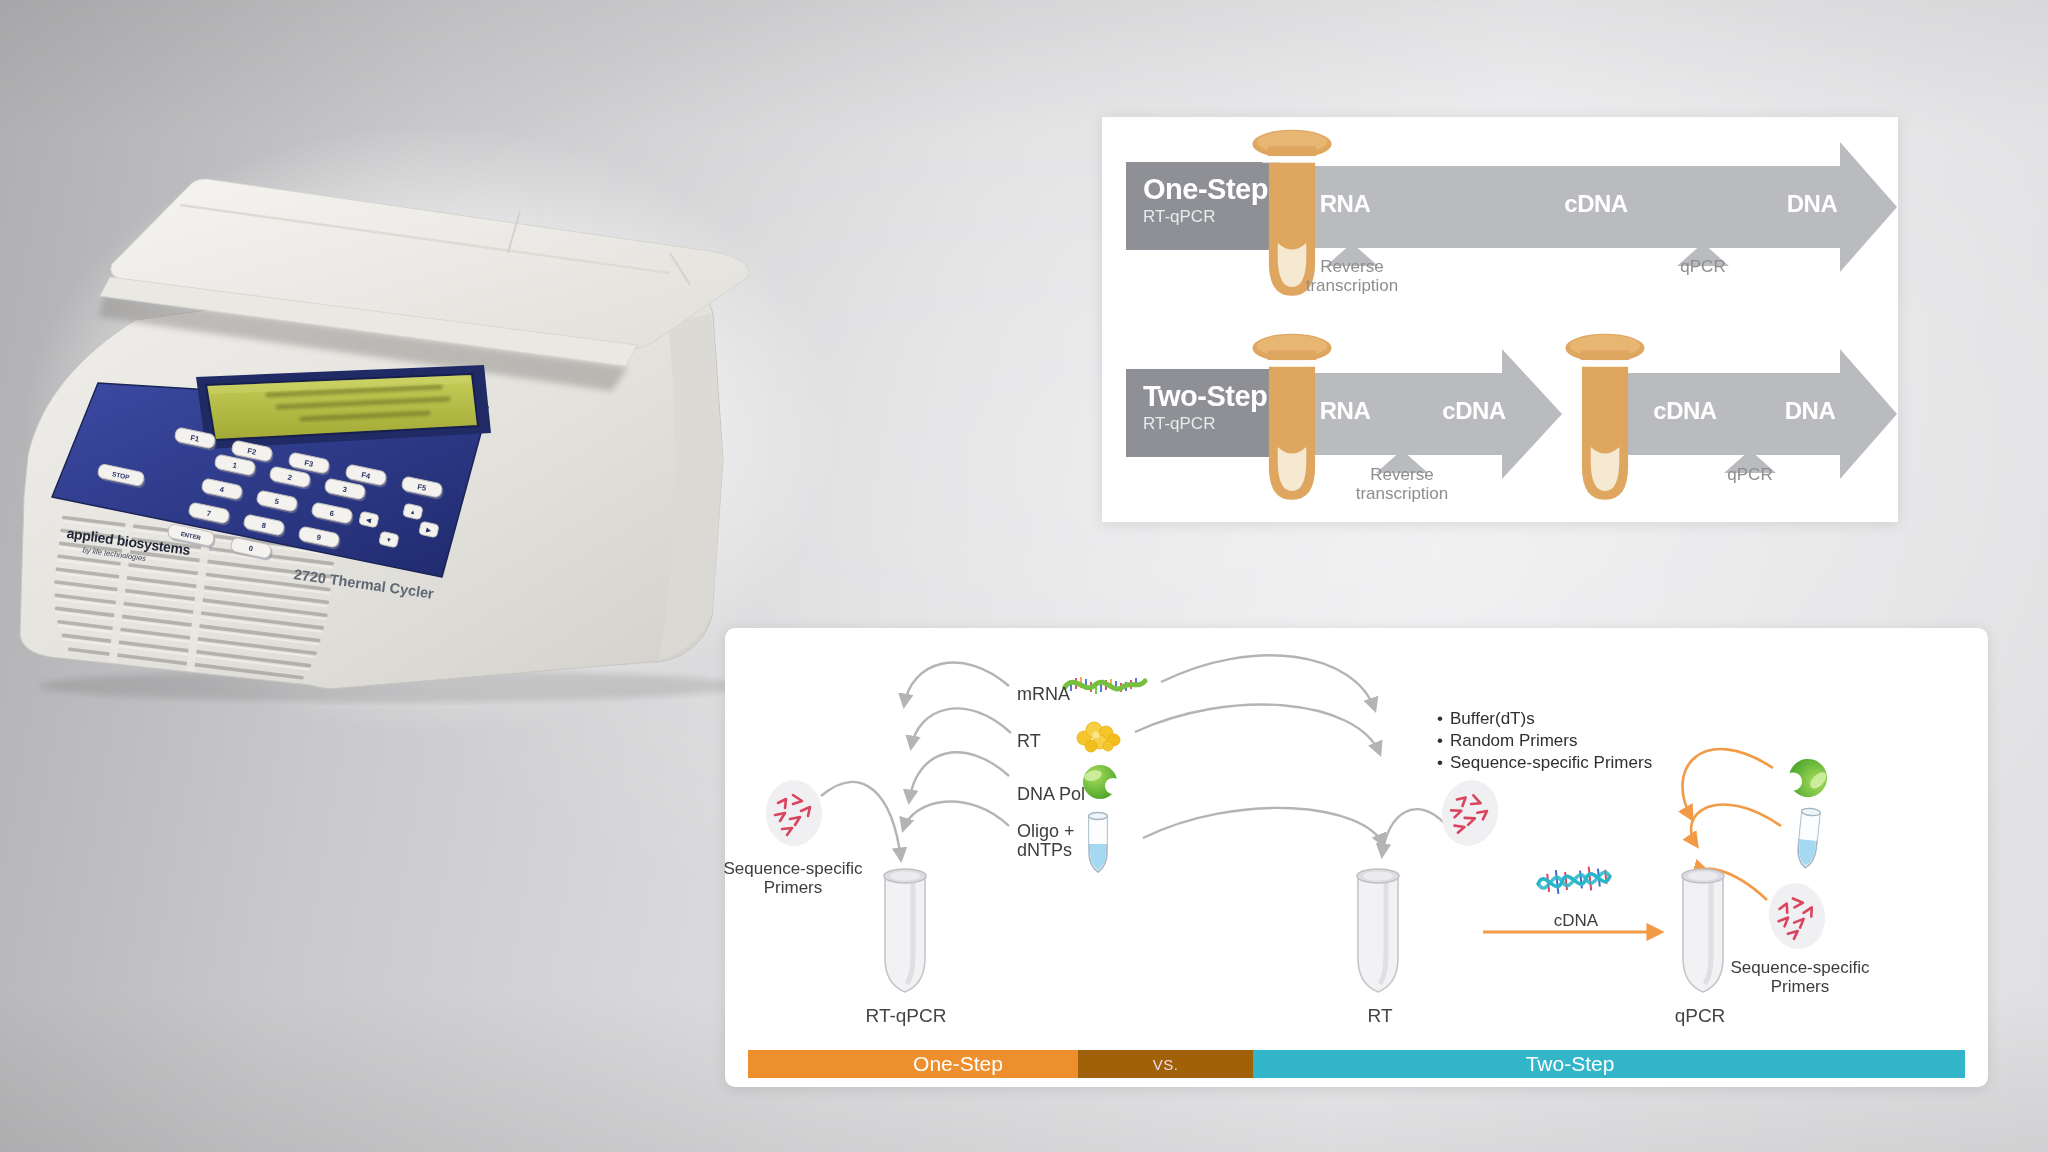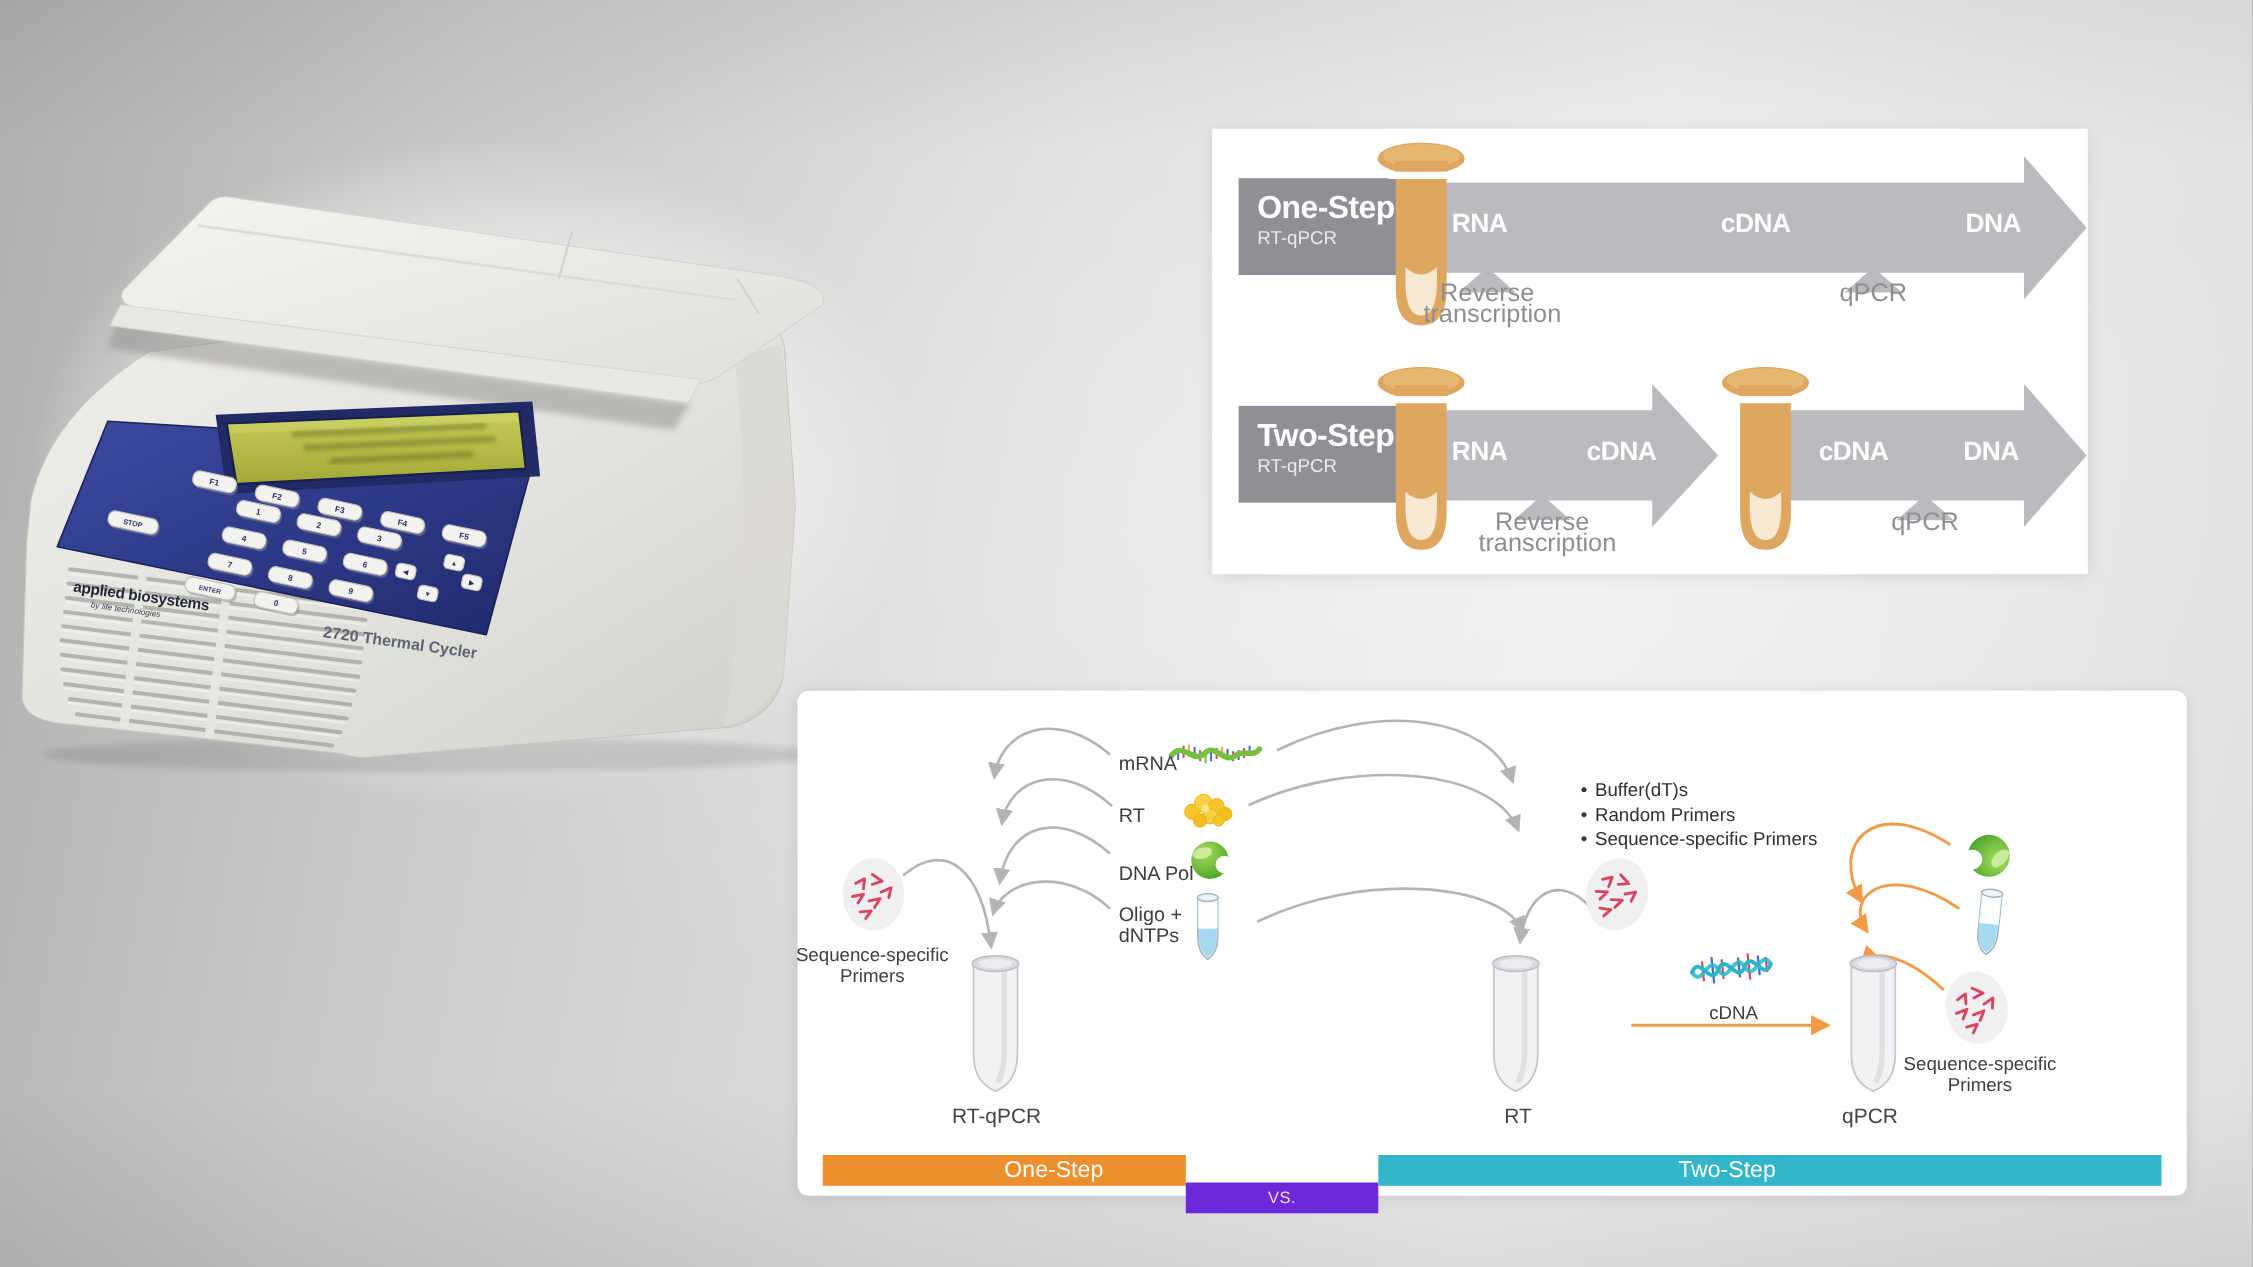--- a/index.html
+++ b/index.html
@@ -13,21 +13,21 @@
          background:radial-gradient(closest-side, rgba(252,252,252,.95), rgba(246,246,247,.5) 55%, rgba(246,246,247,0) 78%);}
   .panel{position:absolute;background:#ffffff;box-shadow:0 2px 14px rgba(0,0,0,.10);}
   #topPanel{left:1102px;top:117px;width:796px;height:405px;}
   #bottomPanel{left:725px;top:628px;width:1263px;height:459px;border-radius:10px;}
   .absSvg{position:absolute;left:0;top:0;}
   
   .stepBox{position:absolute;left:24px;width:154px;height:88px;background:#8e9095;}
   .stepBox .t{margin:11px 0 0 17px;font-size:29px;font-weight:bold;color:#ffffff;letter-spacing:-.5px;}
   .stepBox .s{margin:1px 0 0 17px;font-size:17px;color:#e9eaec;}
   .stageLbl{position:absolute;transform:translateX(-50%);color:#ffffff;font-size:24px;font-weight:bold;letter-spacing:-.5px;white-space:nowrap;}
-  .stepLbl{position:absolute;transform:translateX(-50%);color:#8d8e90;font-size:23px;line-height:19px;text-align:center;}
+  .stepLbl{position:absolute;transform:translateX(-50%);color:#8d8e90;font-size:17px;line-height:19px;text-align:center;}
   .w110{width:116px;}
   
   .reagent{position:absolute;font-size:18px;color:#3d3d3d;}
   .wrap82{width:84px;line-height:19px;}
   .tubeLbl{position:absolute;transform:translateX(-50%);font-size:19px;color:#454545;white-space:nowrap;}
   .primLbl{position:absolute;transform:translateX(-50%);width:180px;text-align:center;font-size:17px;line-height:19px;color:#3d3d3d;}
   #optList{position:absolute;left:712px;top:80px;font-size:17px;line-height:22px;color:#2f2f2f;}
   #optList .row{white-space:nowrap;}
   #optList .b{margin-right:7px;}
   #cdnaLbl{position:absolute;left:851px;top:283px;transform:translateX(-50%);font-size:17px;color:#3d3d3d;}
@@ -440,20 +440,20 @@
 
     <div class="tubeLbl" style="left:181px;top:377px;">RT-qPCR</div>
     <div class="tubeLbl" style="left:655px;top:377px;">RT</div>
     <div class="tubeLbl" style="left:975px;top:377px;">qPCR</div>
 
     <div id="cdnaLbl">cDNA</div>
 
     <div class="barSeg" id="barOne" style="background:#ee8f2e;">
         <span>One-Step</span>
       </div>
-    <div class="barSeg" id="barVs" style="background:#6d28d9;margin-top:25px;">
+    <div class="barSeg" id="barVs" style="background:#a16207;">
         <span>VS.</span>
       </div>
     <div class="barSeg" id="barTwo" style="background:#33b6c9;">
         <span>Two-Step</span>
       </div>
   </div>
 </div>
 
 </body></html>

